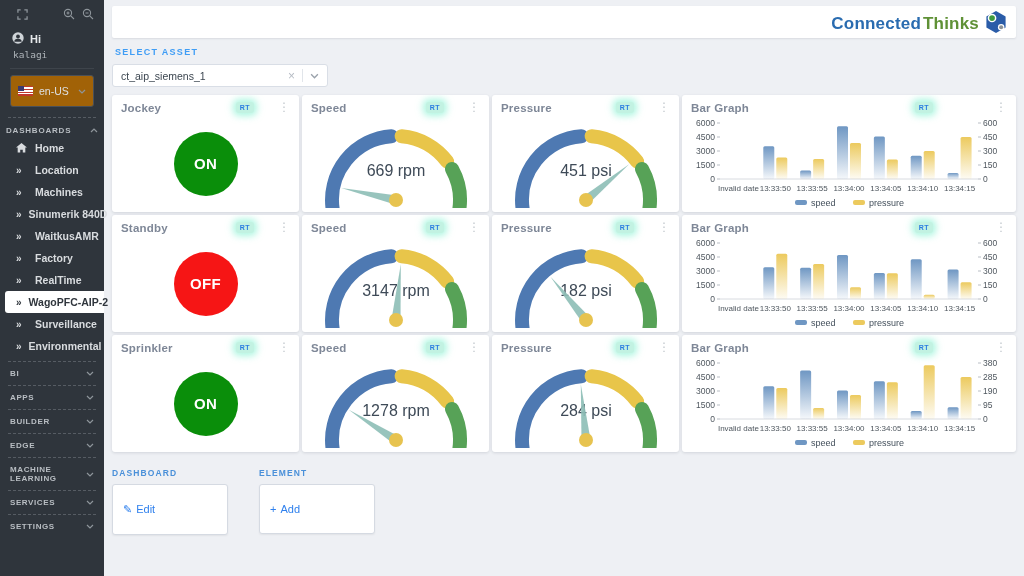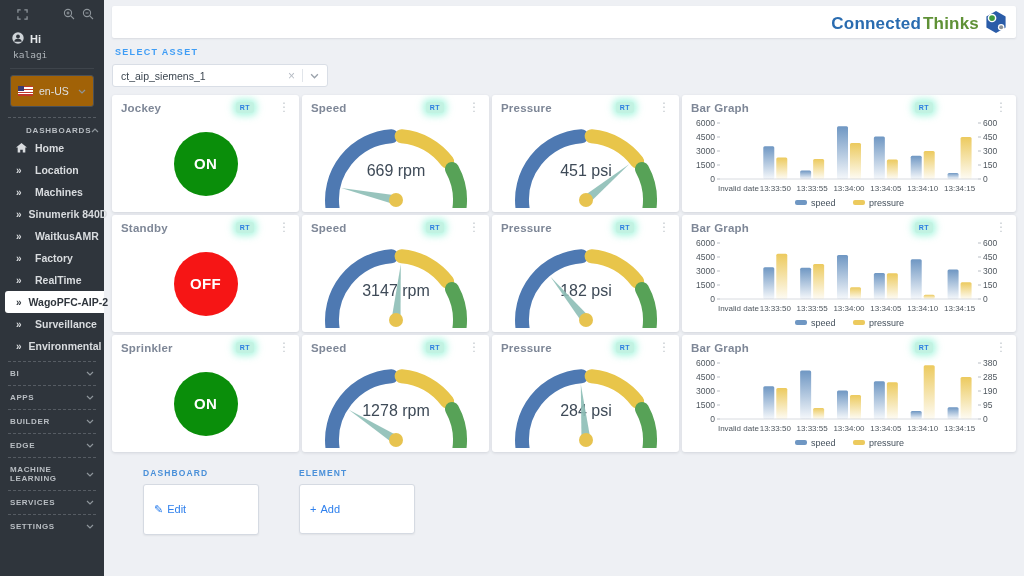--- a/index.html
+++ b/index.html
@@ -16,21 +16,21 @@
   .sb-hi { display:flex; align-items:center; gap:6px; color:#e6e9eb; font-weight:bold; font-size:11px; }
   .sb-name { font-family:"DejaVu Sans Mono", monospace; font-size:9.5px; color:#aeb4b9; margin:3px 0 0 1px; }
   .sb-div { border-top:1px solid #3e444b; margin:8px 10px 6px; }
   .sb-lang { margin:2px 10px; border:1px solid #4a5058; background:#a16207; border-radius:3px;
              display:flex; align-items:center; gap:6px; padding:9px 7px; font-size:10.5px; color:#dde0e3; cursor:pointer; }
   .sb-lang .caret { margin-left:auto; color:#8e959b; display:inline-flex; }
   .flag { width:15px; height:10px; position:relative; flex-shrink:0;
           background:repeating-linear-gradient(180deg,#c0392b 0 1.4px,#fff 1.4px 2.8px); }
   .flag::after { content:""; position:absolute; left:0; top:0; width:6px; height:5px; background:#3c3b6e; }
   .sb-dash { border-top:1px dashed #565c63; margin:10px 8px 4px; }
-  .sb-sechead { display:flex; align-items:center; padding:4px 26px 2px; color:#b9bec3;
+  .sb-sechead { display:flex; align-items:center; padding:4px 6px 2px; color:#b9bec3;
                 font-size:8px; font-weight:bold; letter-spacing:.8px; cursor:pointer; }
   .sb-sechead .chev { margin-left:auto; color:#8e959b; display:inline-flex; }
   .sb-item { display:flex; align-items:center; gap:7px; padding:5px 4px 5px 16px; font-size:10.5px;
              font-weight:bold; color:#d9dcdf; cursor:pointer; white-space:nowrap; }
   .sb-item .ic { width:12px; color:#d9dcdf; font-size:10px; display:inline-flex; }
   .sb-item.active { background:#fff; color:#2f353c; margin-left:5px; padding-left:11px; border-radius:3px 0 0 3px; }
   .sb-item.active .ic { color:#2f353c; }
   .sb-csec { border-top:1px dashed #565c63; margin:4px 8px 0; padding:7px 2px 3px; display:flex; align-items:center;
              font-size:8px; font-weight:bold; color:#b9bec3; letter-spacing:.6px; cursor:pointer; }
   .sb-csec .chev { margin-left:auto; color:#8e959b; display:inline-flex; }
@@ -58,21 +58,21 @@
   .card-title { font-size:11.5px; font-weight:bold; color:#7e8797; flex:1; letter-spacing:.2px; }
   .rt { font-size:7px; font-weight:bold; color:#2a7de1; background:#c2f2e2; padding:2px 4px; border-radius:3px;
         letter-spacing:.5px; box-shadow:0 0 7px 3px rgba(120,240,205,.6); margin-right:24px; }
   .card.wide .rt { margin-right:62px; }
   .dots { color:#c2c7cd; font-size:12px; cursor:pointer; line-height:10px; }
   .card-body { flex:1; display:flex; align-items:center; justify-content:center; }
   .status-circle { width:64px; height:64px; border-radius:50%; display:flex; align-items:center;
                    justify-content:center; color:#fff; font-weight:bold; font-size:15px; letter-spacing:.3px; }
   svg text { font-family:"Liberation Sans", sans-serif; }
 
-  .controls { margin-top:16px; display:flex; gap:40px;margin-left:31px; }
+  .controls { margin-top:16px; display:flex; gap:31px; }
   .ctrl-label { color:#4a90d9; font-size:8.5px; font-weight:bold; letter-spacing:1.1px; margin-bottom:6px; }
   .controls button { display:block; width:116px; text-align:left; background:#fff; border:1px solid #d5dae2;
                      border-radius:3px; padding:18px 10px; color:#2f80ed; font-size:11px;
                      font-family:"Liberation Sans", sans-serif; box-shadow:0 1px 2px rgba(0,0,0,.06); cursor:pointer; }
   .controls button .bicon { margin-right:4px; }
 </style>
 </head>
 <body>
 
 <div class="app">

